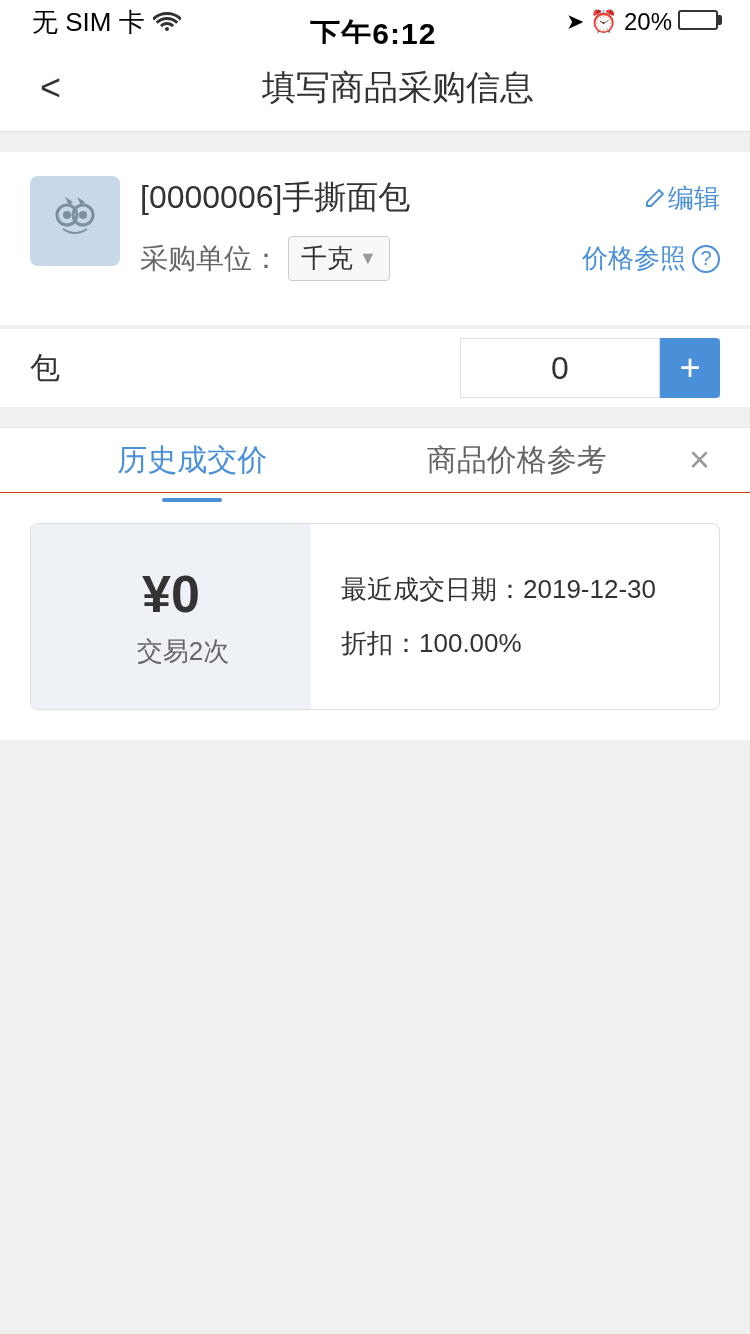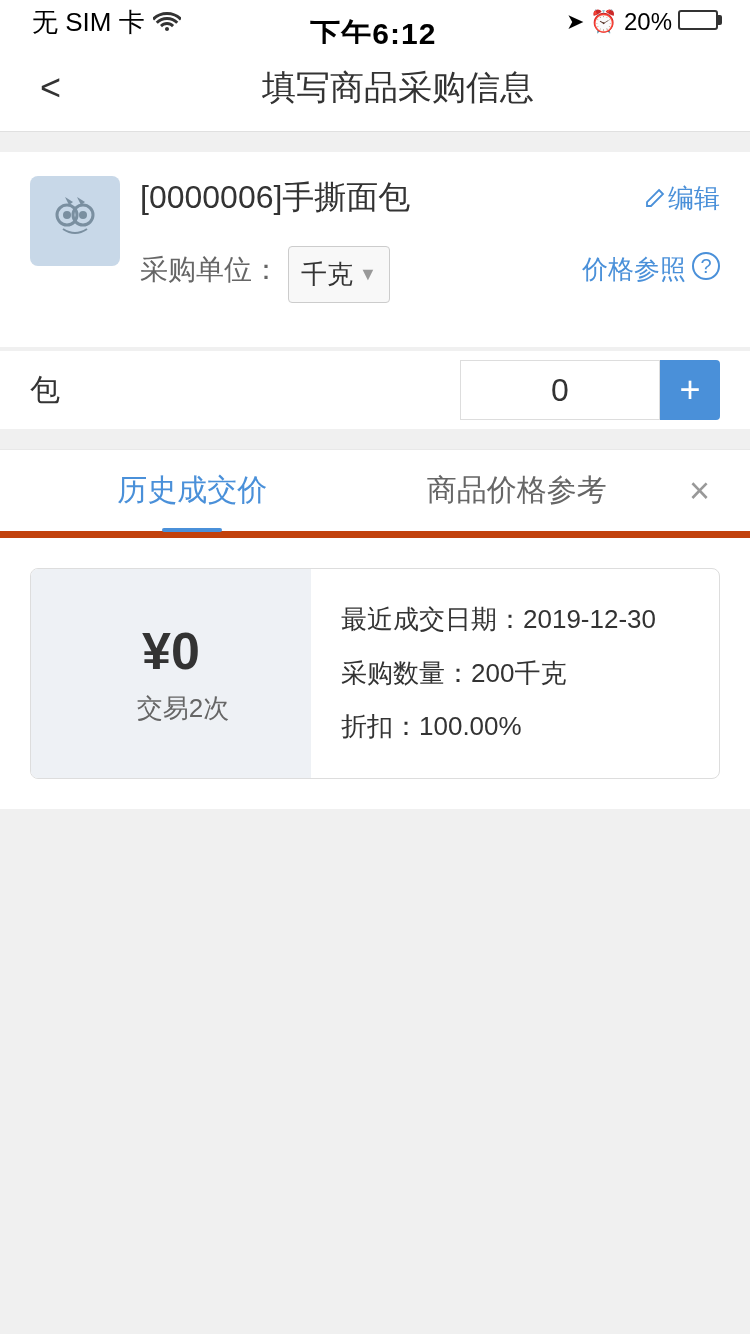--- a/index.html
+++ b/index.html
@@ -148,33 +148,32 @@
     .unit-label {
       font-size: 28px;
       color: #666;
       text-align: right;
     }
     .unit-select {
       display: flex;
       align-items: center;
       border: 1px solid #ccc;
       border-radius: 4px;
-      padding: 10px 12px;
+      padding: 4px 12px;
       font-size: 26px;
       color: #333;
       background: #f8f8f8;
       gap: 6px;
       cursor: pointer;
-      margin-top: 10px;
     }
     .price-ref {
       font-size: 26px;
       color: #4a90d9;
       display: flex;
-      align-items: flex-start;
+      align-items: center;
       gap: 6px;
       cursor: pointer;
     }
     .help-circle {
       width: 28px;
       height: 28px;
       border: 2px solid #4a90d9;
       border-radius: 50%;
       display: inline-flex;
       align-items: center;
@@ -238,22 +237,22 @@
     
     .tabs-section {
       background: #fff;
       margin-top: 20px;
       border-top: 1px solid #e8e8e8;
     }
     .tabs-header {
       display: flex;
       align-items: center;
       padding: 0 30px;
-      height: 88px;
-      border-bottom: 7px solid #c2410c;
+      height: 65px;
+      border-bottom: 1px solid #c2410c;
       position: relative;
     }
     .tab-item {
       flex: 1;
       text-align: center;
       font-size: 30px;
       color: #666;
       cursor: pointer;
       padding: 20px 0;
       position: relative;
@@ -435,23 +434,20 @@
         <div class="transaction-price">
           <span>¥</span><span>0</span>
         </div>
         <div class="transaction-count">交易2次</div>
       </div>
       <div class="transaction-right">
         <div class="transaction-detail-row">
           <span>最近成交日期：</span><span>2019-12-30</span>
         </div>
         <div class="transaction-detail-row">
-          <span>采购数量：</span><span>200千克</span>
-        </div>
-        <div class="transaction-detail-row">
           <span>折扣：</span><span>100.00%</span>
         </div>
       </div>
     </div>
   </div>
 </div>
 
 <div class="main-content"></div>
 
 </body></html>

